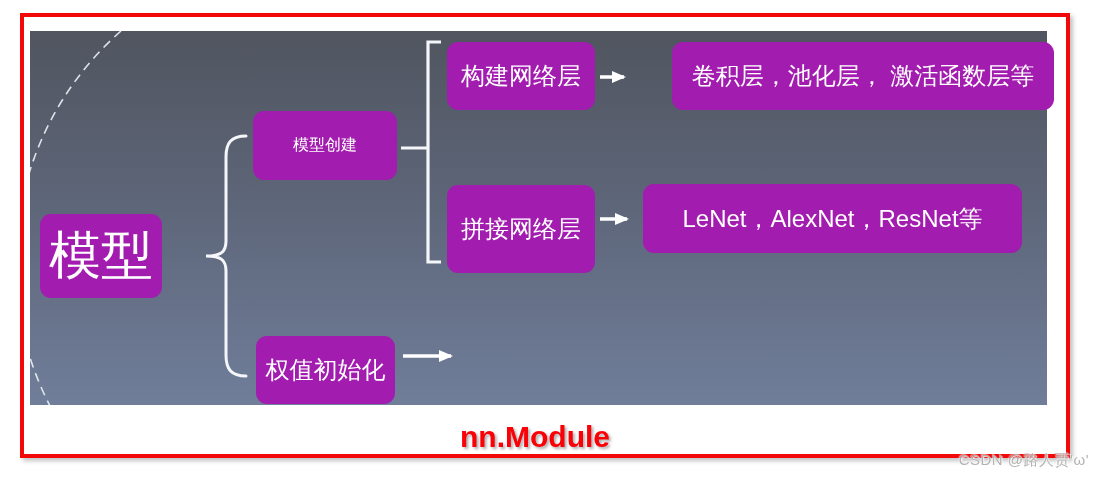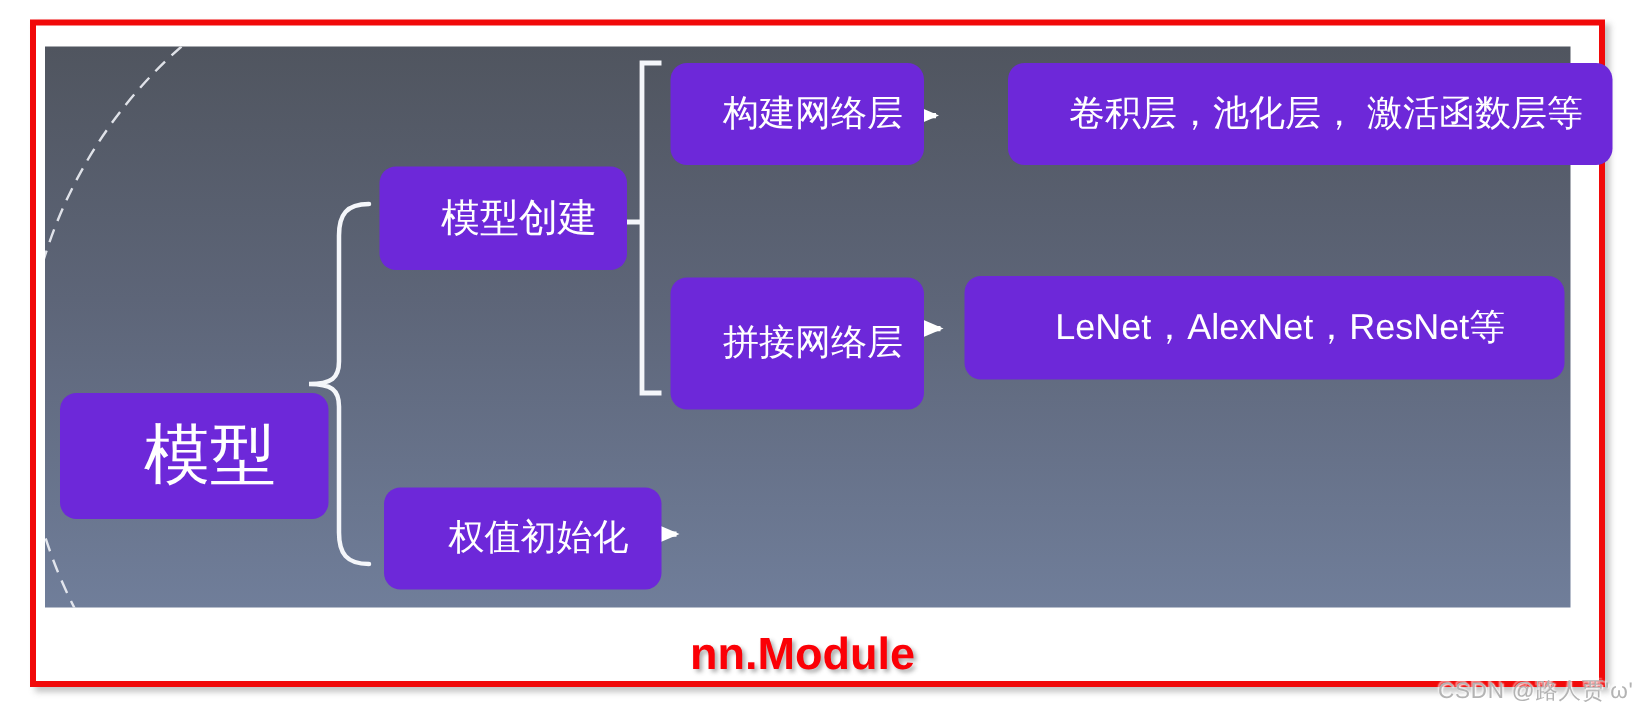--- a/index.html
+++ b/index.html
@@ -16,31 +16,31 @@
   .panel {
     position:absolute; left:30px; top:31px; width:1017px; height:374px;
     background:linear-gradient(180deg, #50555f 0%, #5d6578 45%, #707e9a 100%);
     z-index:2;
   }
   svg.connectors {
     position:absolute; left:0; top:0; width:1093px; height:483px;
     z-index:3; pointer-events:none;
   }
   .node {
-    position:absolute; background:#6d28d9; border-radius:11px;
+    position:absolute; background:#a21caf; border-radius:11px;
     color:#ffffff; display:flex; align-items:center; justify-content:center;
-    text-align:center; z-index:4; line-height:1.15; white-space:nowrap;padding-left:21px;
+    text-align:center; z-index:4; line-height:1.15; white-space:nowrap;
   }
-  .node-root        { left:40px;  top:214px; width:158px; height:84px; font-size:44px;margin-top:48px; }
-  .node-create      { left:253px; top:111px; width:144px; height:69px; font-size:26px; }
+  .node-root        { left:40px;  top:214px; width:122px; height:84px; font-size:52px; }
+  .node-create      { left:253px; top:111px; width:144px; height:69px; font-size:16px; }
   .node-build       { left:447px; top:42px;  width:148px; height:68px; font-size:24px; }
   .node-build-ex    { left:672px; top:42px;  width:382px; height:68px; font-size:24px; }
   .node-concat      { left:447px; top:185px; width:148px; height:88px; font-size:24px; }
   .node-concat-ex   { left:643px; top:184px; width:379px; height:69px; font-size:24px; }
-  .node-winit       { left:256px; top:325px; width:164px; height:68px; font-size:24px; }
+  .node-winit       { left:256px; top:336px; width:139px; height:68px; font-size:24px; }
   .node-winit-ex    { left:467px; top:322px; width:553px; height:69px; font-size:24px; }
   .caption {
     position:absolute; left:20px; top:420px; width:1030px; text-align:center;
     color:#fb0006; font-weight:bold; font-size:30px; z-index:2;
     text-shadow:2px 2px 3px rgba(70,70,70,0.45);
   }
   .watermark {
     position:absolute; top:451px; right:4px; font-size:15px;
     color:#b3b3b3; z-index:6; letter-spacing:0.5px;
     text-shadow:1px 1px 1px rgba(255,255,255,0.95), -1px -1px 1px rgba(255,255,255,0.6);

